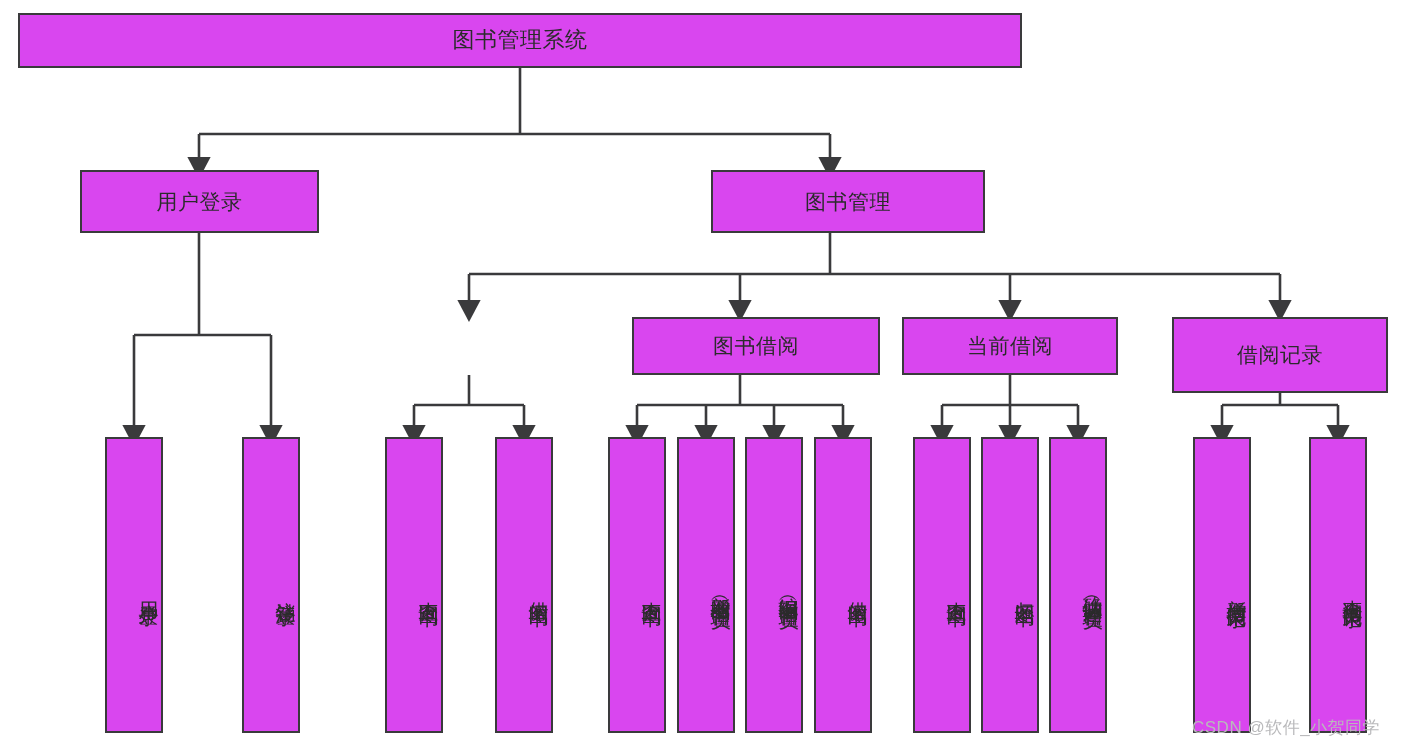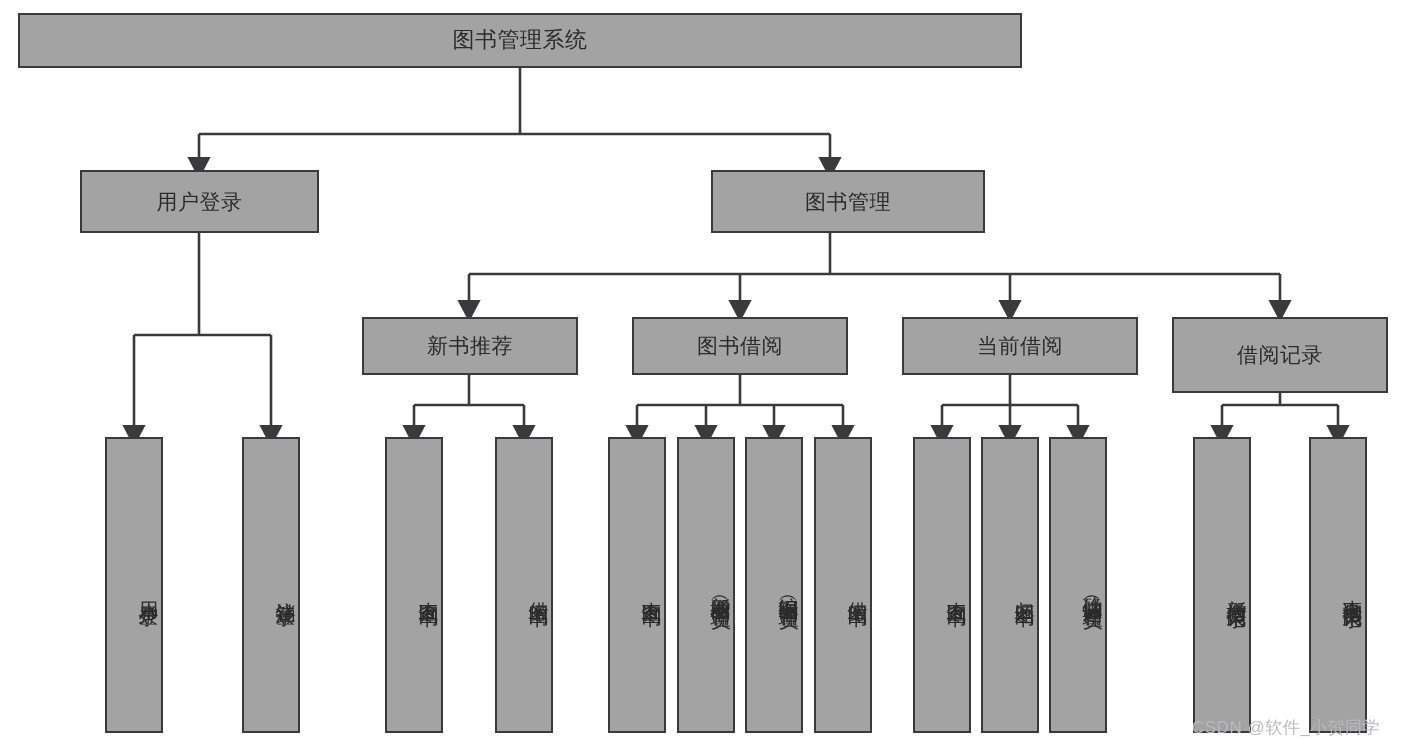--- a/index.html
+++ b/index.html
@@ -21,21 +21,21 @@
     position: absolute;
     left: 0;
     top: 0;
     width: 1405px;
     height: 747px;
   }
   .node {
     position: absolute;
     box-sizing: border-box;
     border: 2.5px solid #3a3a3c;
-    background: #a3a3a3;
+    background: #d946ef;
     display: flex;
     align-items: center;
     justify-content: center;
     color: #2b2b2b;
     text-align: right;
   }
   .node.horiz {
     font-size: 21px;
     letter-spacing: 0.5px;
     line-height: 1.2;
@@ -126,27 +126,24 @@
     <span>图书管理系统</span>
   </div>
 
   <div class="node horiz" style="left:80px; top:170px; width:239px; height:63px;">
     <span>用户登录</span>
   </div>
   <div class="node horiz" style="left:711px; top:170px; width:274px; height:63px;">
     <span>图书管理</span>
   </div>
 
-  <div class="node horiz" style="left:362px; top:317px; width:216px; height:58px;">
-    <span>新书推荐</span>
-  </div>
-  <div class="node horiz" style="left:632px; top:317px; width:216px; height:58px;">
+  <div class="node horiz" style="left:632px; top:317px; width:248px; height:58px;">
     <span>图书借阅</span>
   </div>
-  <div class="node horiz" style="left:902px; top:317px; width:236px; height:58px;">
+  <div class="node horiz" style="left:902px; top:317px; width:216px; height:58px;">
     <span>当前借阅</span>
   </div>
   <div class="node horiz" style="left:1172px; top:317px; width:216px; height:76px;">
     <span>借阅记录</span>
   </div>
 
   <div class="node vert" style="left:105px; top:437px; width:58px; height:296px;">
     <span class="vlabel">用户登录</span>
   </div>
   <div class="node vert" style="left:242px; top:437px; width:58px; height:296px;">

